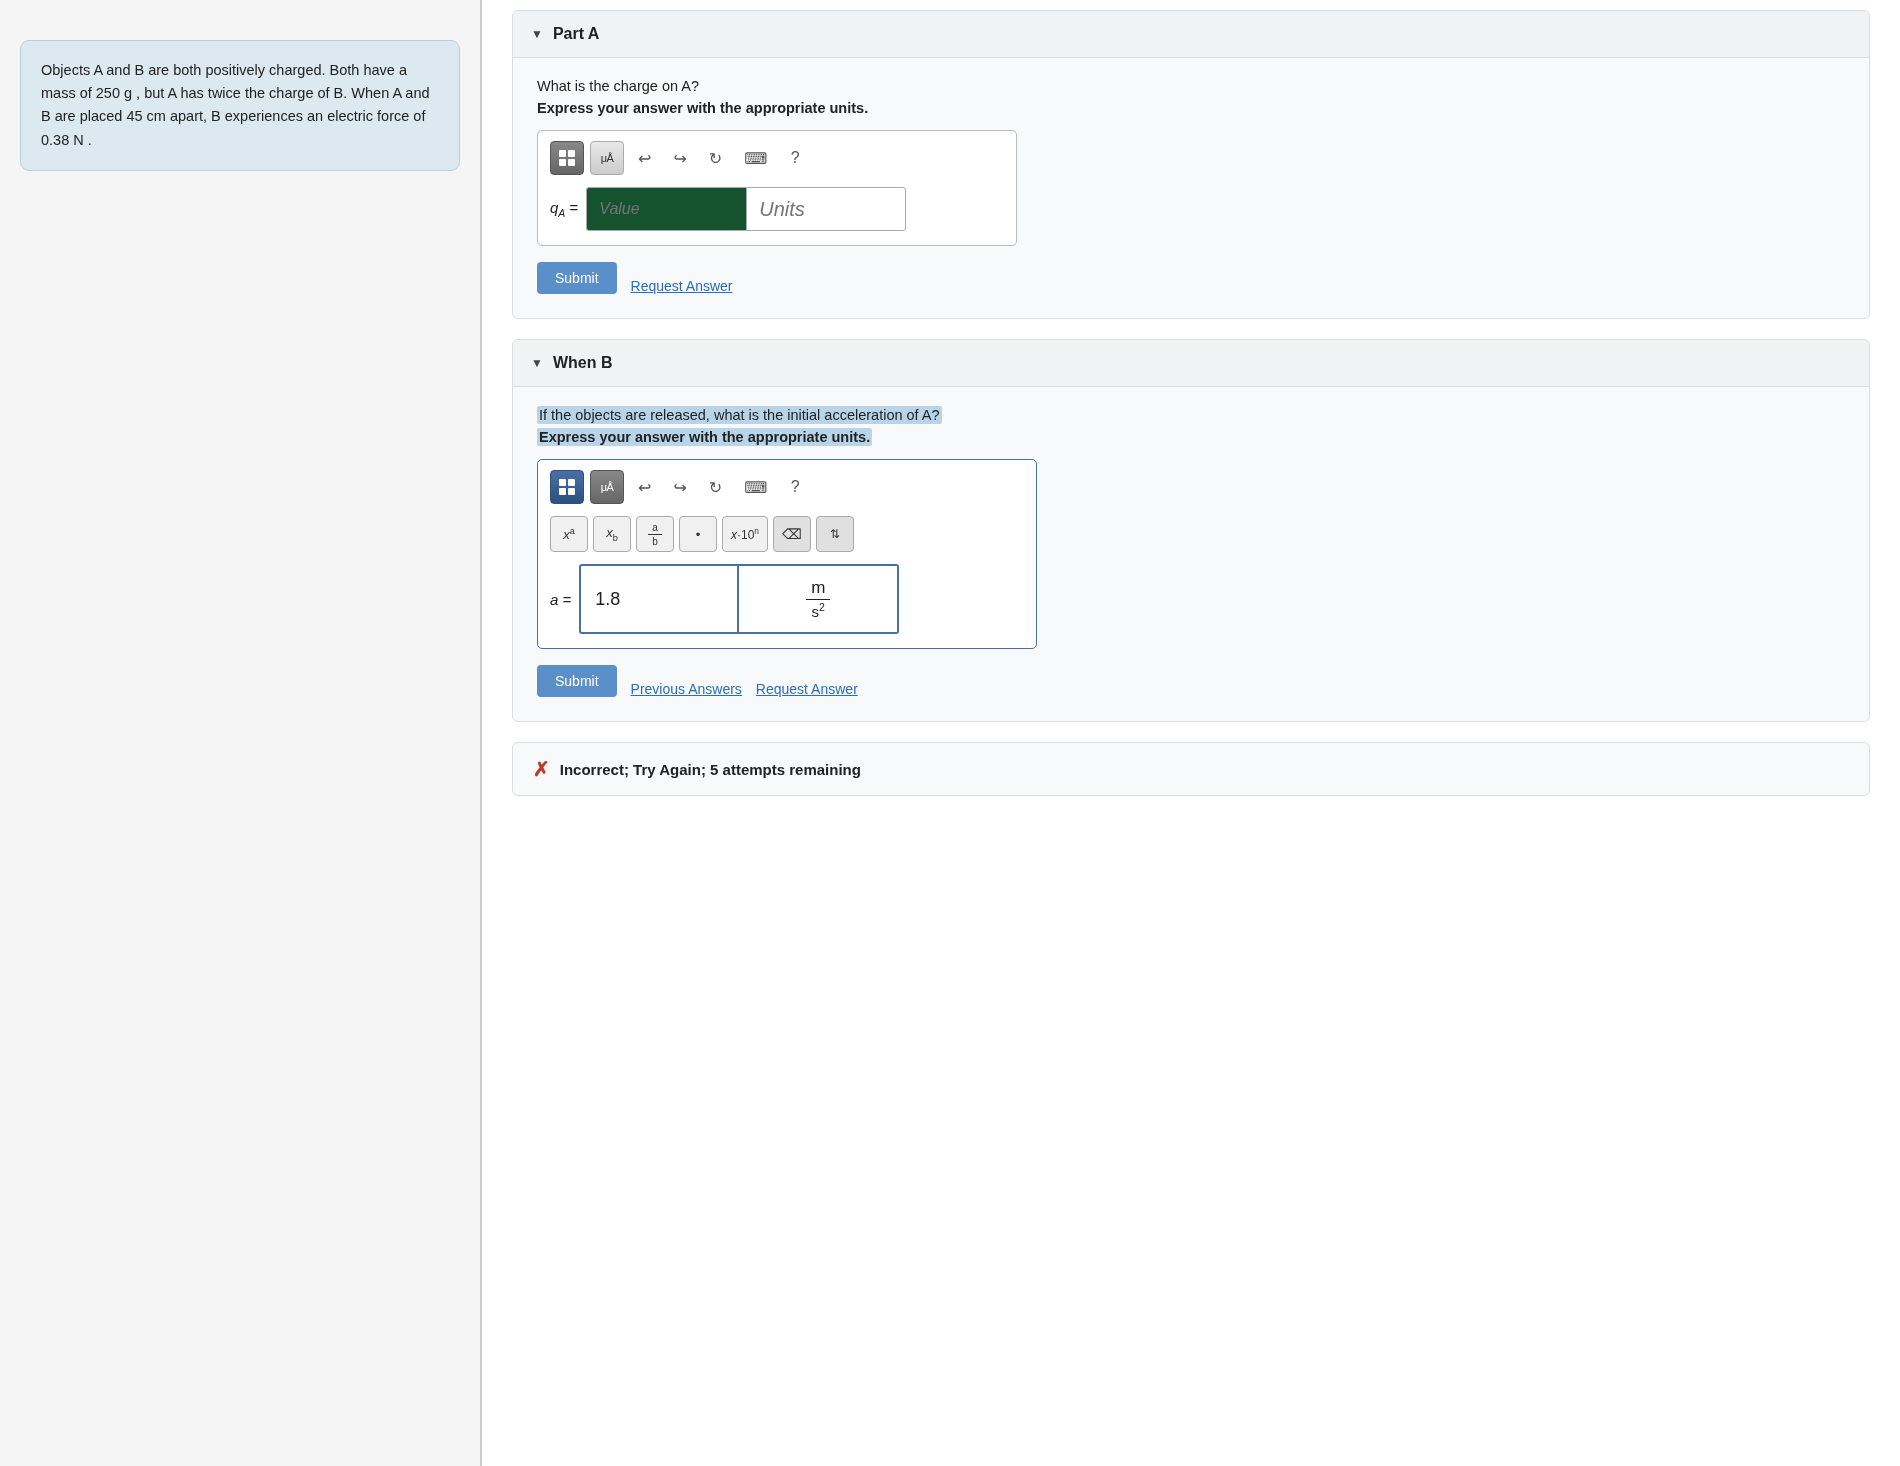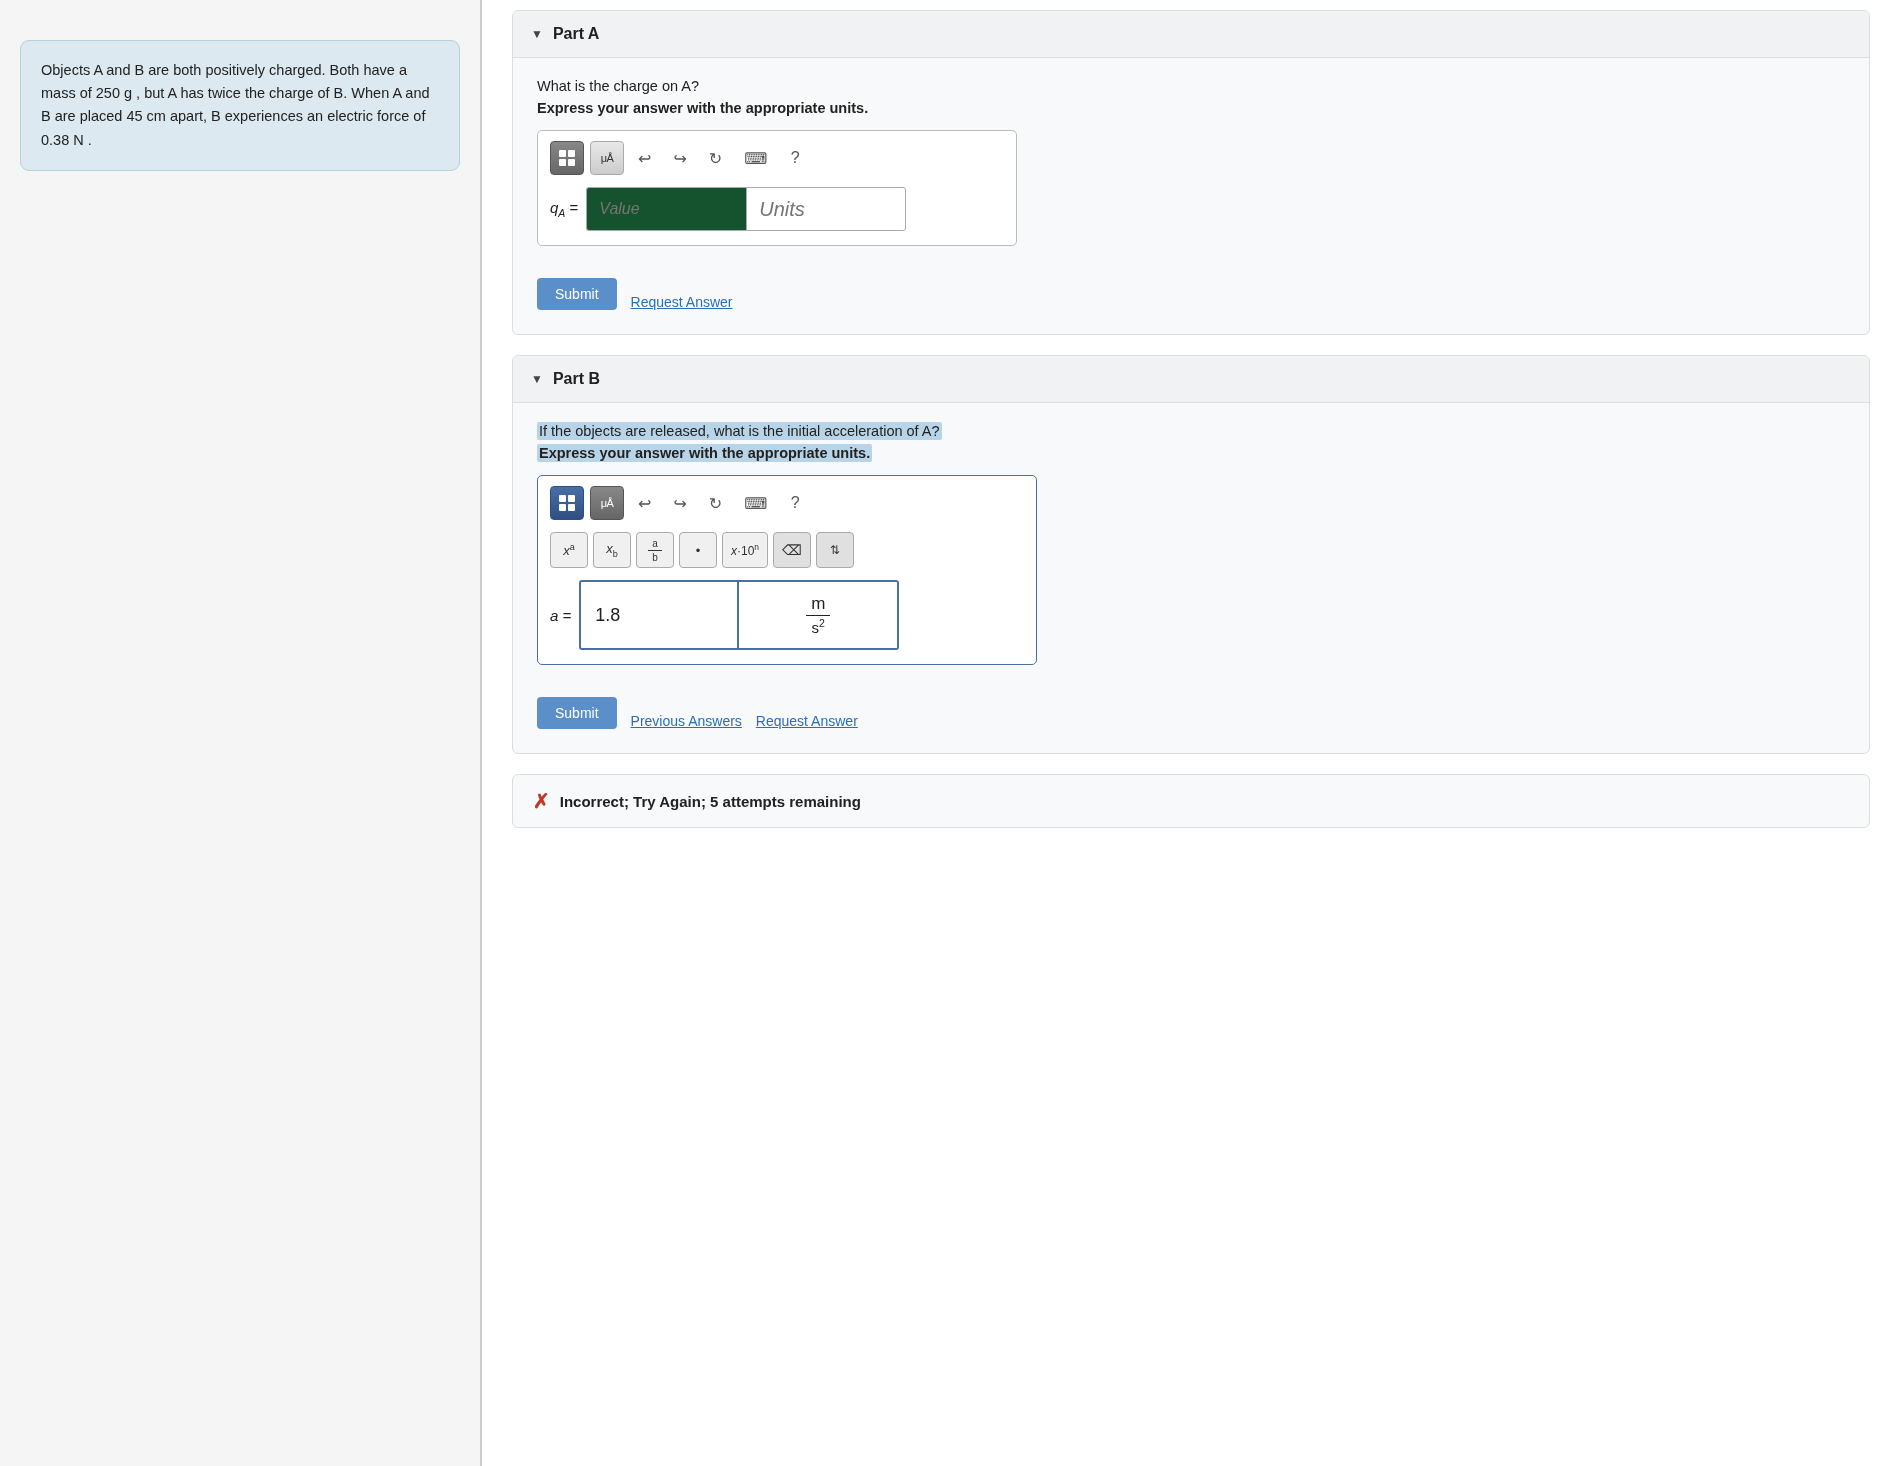--- a/index.html
+++ b/index.html
@@ -203,21 +203,20 @@
       cursor: pointer;
       font-weight: 500;
     }
     .link-btn {
       color: #2a6ebb;
       text-decoration: underline;
       background: none;
       border: none;
       cursor: pointer;
       font-size: 14px;
-      margin-top: 32px;
     }
 
     
     .eq-editor-b {
       border: 1px solid #4a6fa5;
       border-radius: 5px;
       background: #fff;
       padding: 10px 12px 14px 12px;
       margin-bottom: 16px;
       max-width: 500px;
@@ -396,21 +395,21 @@
       <div class="action-row">
         <button class="submit-btn">Submit</button>
         <button class="link-btn">Request Answer</button>
       </div>
     </div>
   </div>
 
   <div class="part-section">
     <div class="part-header">
       <span class="chevron">▼</span>
-      <span class="part-title">Part B</span>
+      <span class="part-title">When B</span>
     </div>
     <div class="part-body">
       <p class="question-text">
         <span style="background:#b8d4e8; padding:1px 2px; border-radius:2px;">If the objects are released, what is the initial acceleration of A?</span>
       </p>
       <p class="express-text">
         <span style="background:#b8d4e8; padding:1px 2px; border-radius:2px;">Express your answer with the appropriate units.</span>
       </p>
 
       <div class="eq-editor-b">

